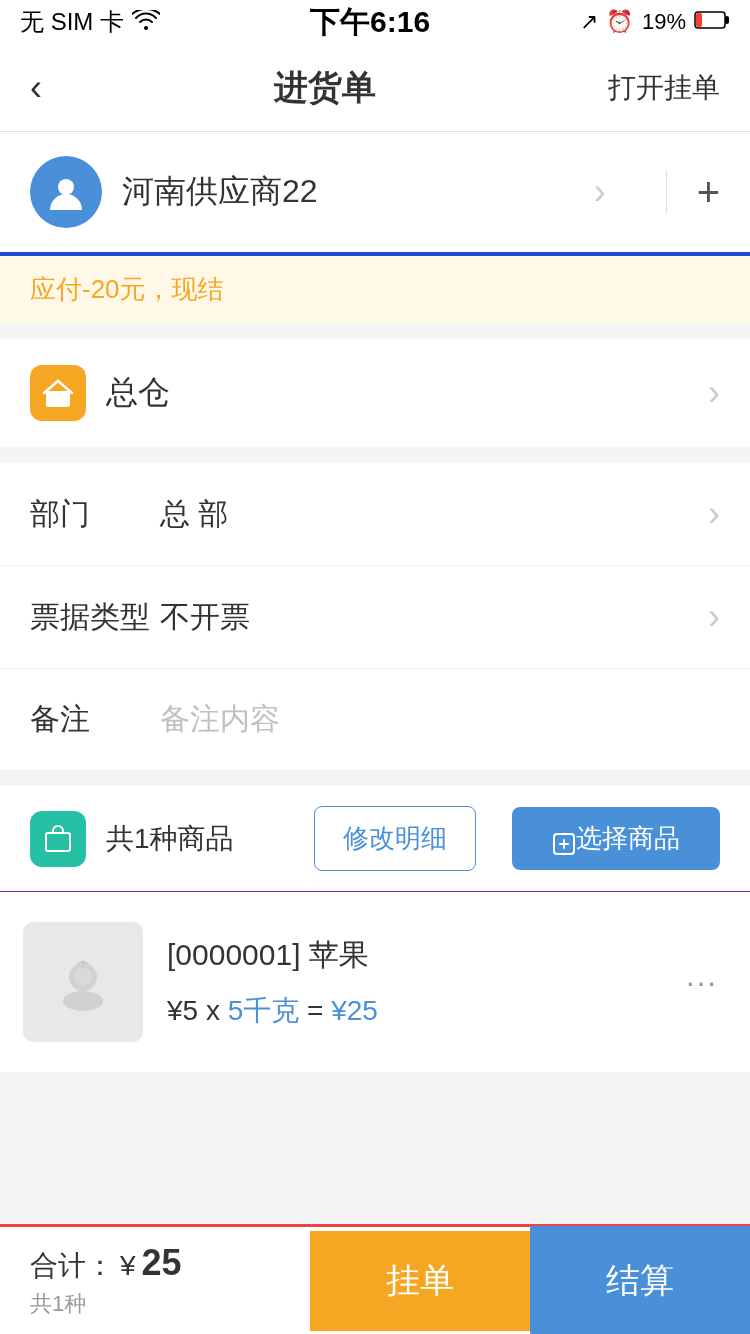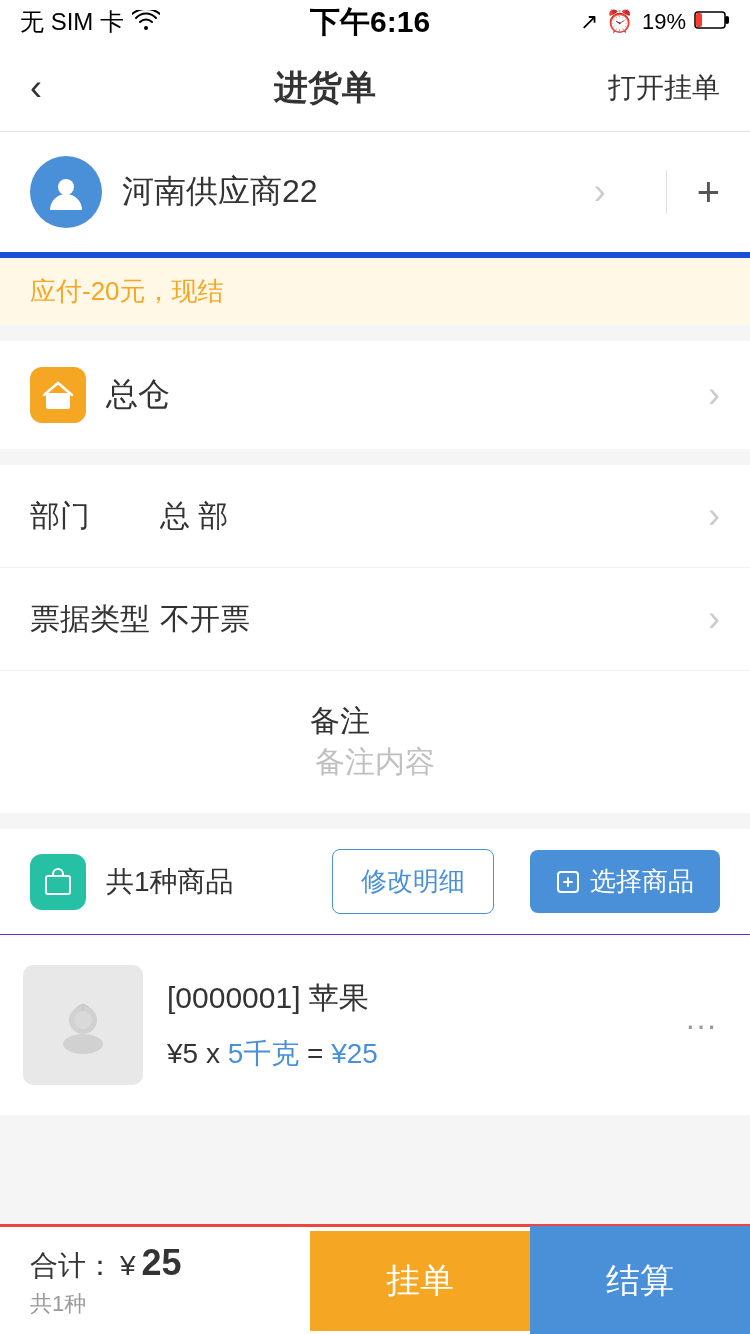--- a/index.html
+++ b/index.html
@@ -62,21 +62,21 @@
     .section {
       background: #fff;
       margin-bottom: 16px;
     }
 
     
     .supplier-row {
       display: flex;
       align-items: center;
       padding: 24px 30px;
-      border-bottom: 6px solid #1d4ed8;
+      border-bottom: 4px solid #1d4ed8;
       gap: 0;
     }
     .supplier-left {
       display: flex;
       align-items: center;
       flex: 1;
       gap: 20px;
     }
     .supplier-avatar {
       width: 72px;
@@ -148,21 +148,21 @@
     }
 
     
     .form-row {
       display: flex;
       align-items: center;
       padding: 30px 30px;
       background: #fff;
       border-bottom: 1px solid #f0f0f0;
     }
-    .form-row:last-child { border-bottom: none; flex-direction: column; }
+    .form-row:last-child { border-bottom: none; }
     .form-key {
       font-size: 30px;
       color: #333;
       width: 130px;
       flex-shrink: 0;
     }
     .form-value {
       flex: 1;
       font-size: 30px;
       color: #333;
@@ -216,26 +216,25 @@
       padding: 14px 28px;
       font-size: 26px;
       cursor: pointer;
       margin-right: 16px;
     }
     .btn-select {
       background: #4A90D9;
       color: #fff;
       border: none;
       border-radius: 8px;
-      padding: 14px 26px;
+      padding: 14px 40px;
       font-size: 26px;
       cursor: pointer;
       display: flex;
-      align-items: center;
-      gap: 10px;
+      align-items: flex-end;
     }
 
     
     .product-item {
       display: flex;
       align-items: center;
       padding: 30px 23px;
       background: #fff;
       gap: 24px;
     }

